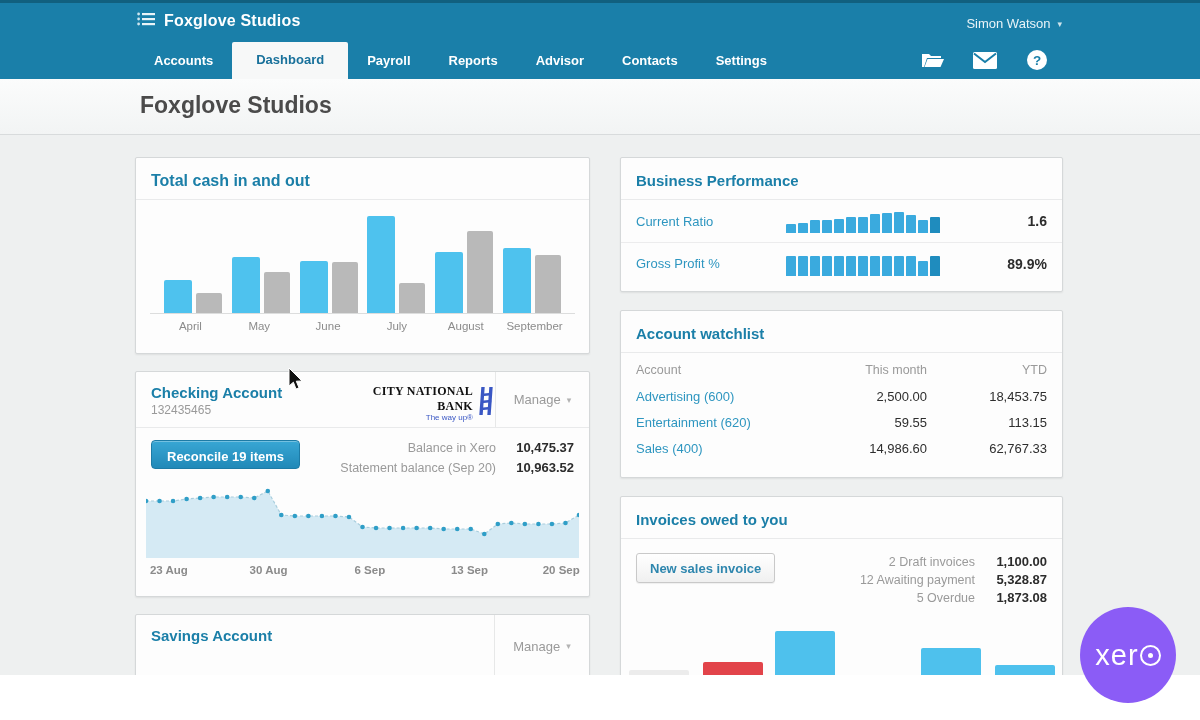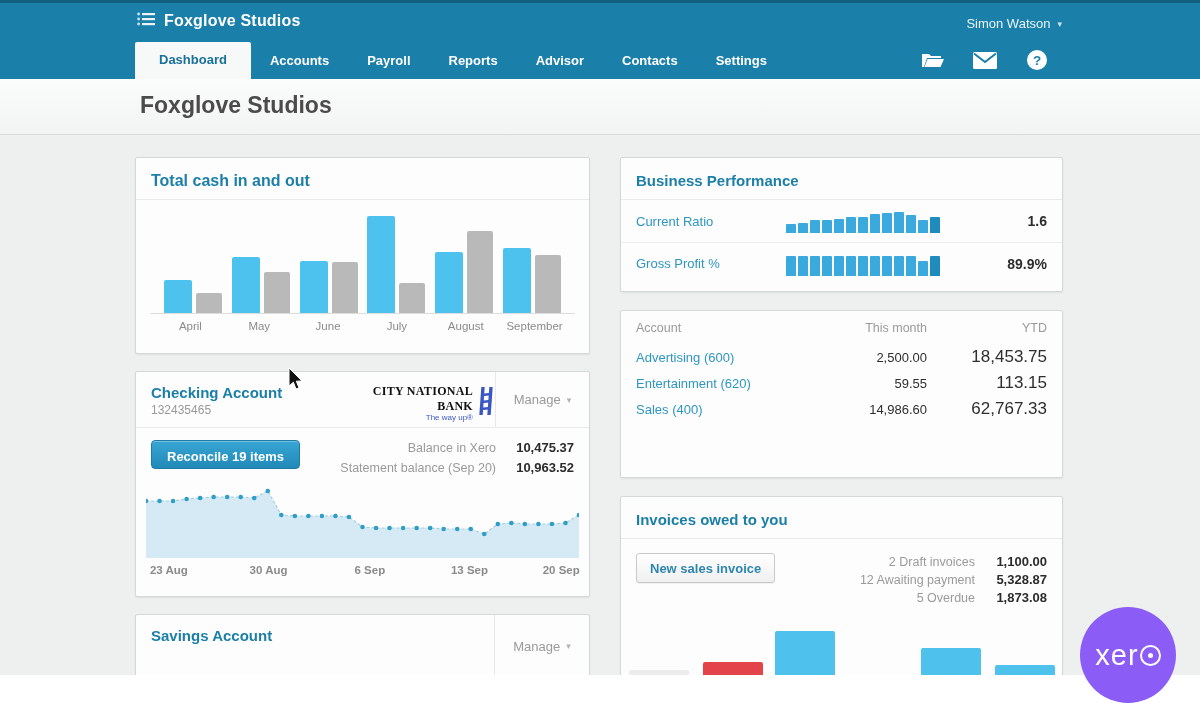--- a/index.html
+++ b/index.html
@@ -73,21 +73,21 @@
   .perf-bars { width:172px; display:flex; align-items:flex-end; gap:2px; height:24px; }
   .perf-bar { width:10px; background:#3aaade; border-radius:1px 1px 0 0; }
   .perf-bar.last { background:#1f8cbe; }
   .perf-value { flex:1; text-align:right; color:#2c2c2c; font-size:14px; font-weight:bold; }
   
   .panel-watch { left:620px; top:175px; width:443px; height:168px; }
   .watch-table { padding:10px 15px 6px; }
   .watch-row { display:flex; align-items:baseline; height:26px; }
   .wcol1 { flex:1; font-size:13px; }
   .wcol2 { width:155px; text-align:right; font-size:13px; }
-  .wcol3 { width:120px; text-align:right; font-size:17px; }
+  .wcol3 { width:120px; text-align:right; font-size:13px; }
   .watch-row.hdr span { color:#9a9a9a; font-size:12.5px; }
   .watch-row .acct-link { color:#2e96c0; cursor:pointer; }
   .watch-row .num { color:#2e2e2e; }
   
   .panel-inv { left:620px; top:361px; width:443px; height:200px; overflow:hidden; }
   .inv-body { display:flex; justify-content:space-between; padding:14px 15px 0; }
   .btn-newinv { background:linear-gradient(#ffffff,#f0f0f0); border:1px solid #c9c9c9; border-radius:3px;
      color:#2e86ae; font-size:13px; font-weight:bold; padding:7px 13px; height:30px; cursor:pointer; box-shadow:0 1px 1px rgba(0,0,0,.06); }
   .inv-summary { text-align:right; }
   .inv-sum-row { display:flex; justify-content:flex-end; align-items:baseline; line-height:17px; }
@@ -119,22 +119,22 @@
           <rect x="5" y="11" width="13" height="2.2" fill="#eaf4f8"></rect>
       </svg>
     </span>
     <span class="brand-title">Foxglove Studios</span>
   </div>
   <div class="user-menu">
     <span>Simon Watson</span>
     <span class="user-caret">▾</span>
   </div>
   <div class="nav" id="nav-tabs">
+      <div class="tab">Accounts</div>
       <div class="tab active">Dashboard</div>
-      <div class="tab">Accounts</div>
       <div class="tab">Payroll</div>
       <div class="tab">Reports</div>
       <div class="tab">Advisor</div>
       <div class="tab">Contacts</div>
       <div class="tab">Settings</div>
     </div>
   <div class="hdr-icons">
     <span class="hdr-icon">
       <svg width="24" height="18" viewBox="0 0 24 18">
         <path d="M1 3 h7 l2 2 h10 v2 H6 L3 16 H1 Z" fill="#ffffff"></path>
@@ -340,20 +340,23 @@
             <div class="perf-bar" style="height: 20px;"></div>
             <div class="perf-bar" style="height: 15px;"></div>
             <div class="perf-bar last" style="height: 20px;"></div>
           </div>
           <span class="perf-value">89.9%</span>
         </div>
       </div>
   </div>
 
   <div class="panel panel-watch">
+    <div class="pad">
+      <span class="panel-title">Account watchlist</span>
+    </div>
     <div class="watch-table" id="watch-table">
         <div class="watch-row hdr">
           <span class="wcol1">Account</span>
           <span class="wcol2">This month</span>
           <span class="wcol3">YTD</span>
         </div>
         <div class="watch-row">
           <span class="wcol1 acct-link">Advertising (600)</span>
           <span class="wcol2 num">2,500.00</span>
           <span class="wcol3 num">18,453.75</span>

